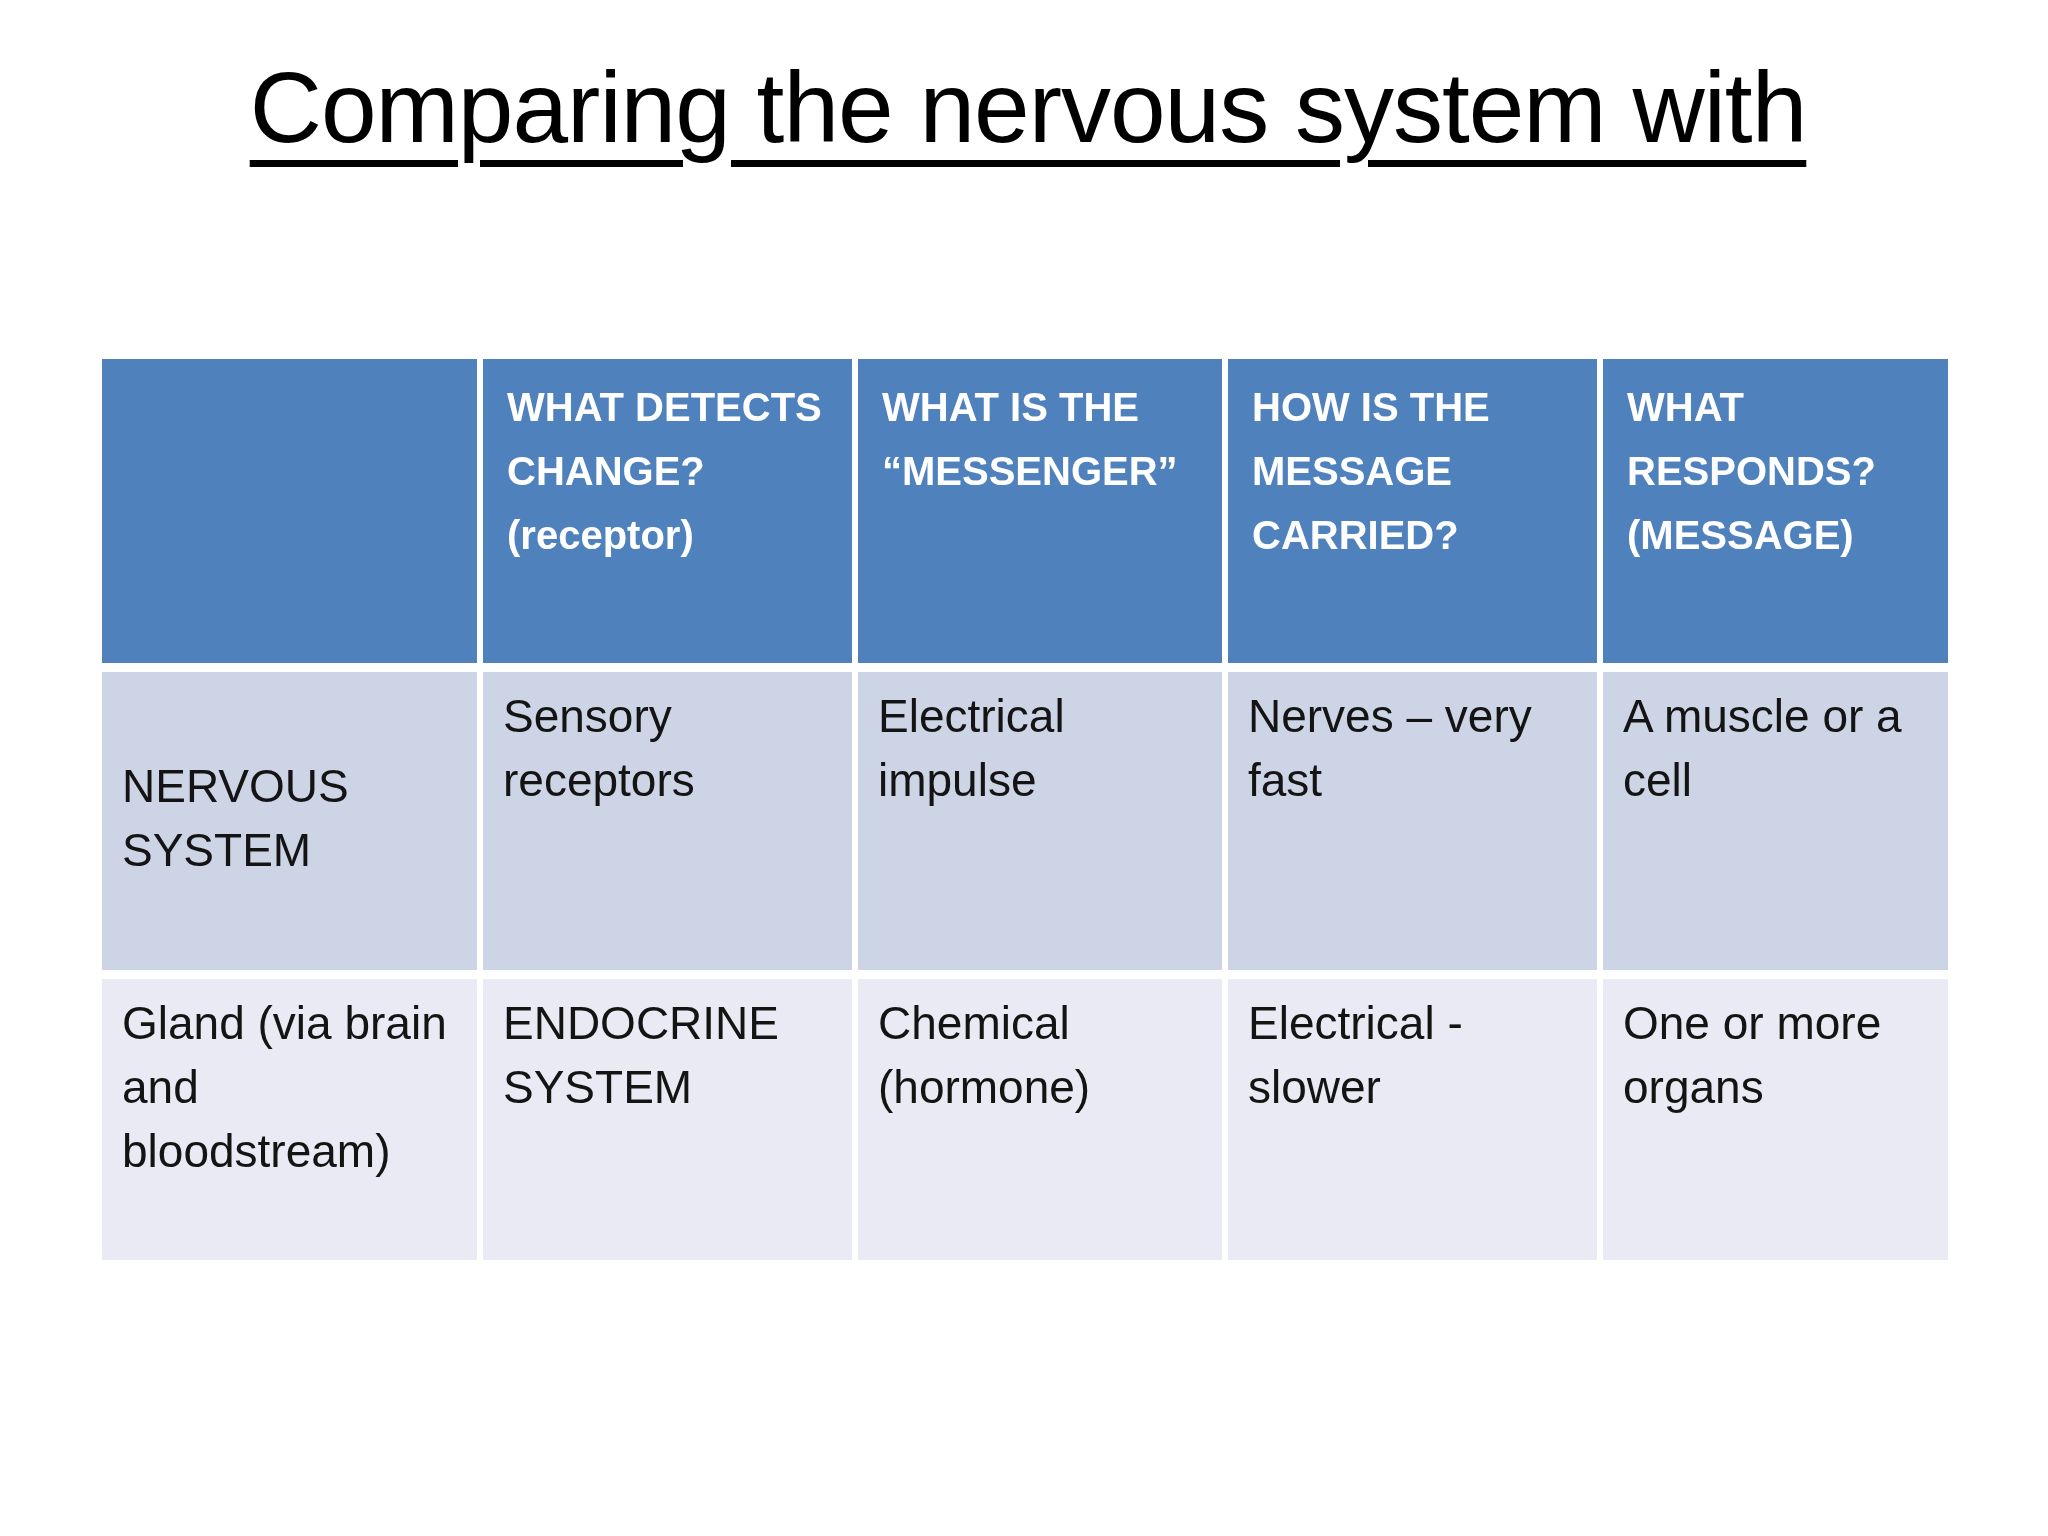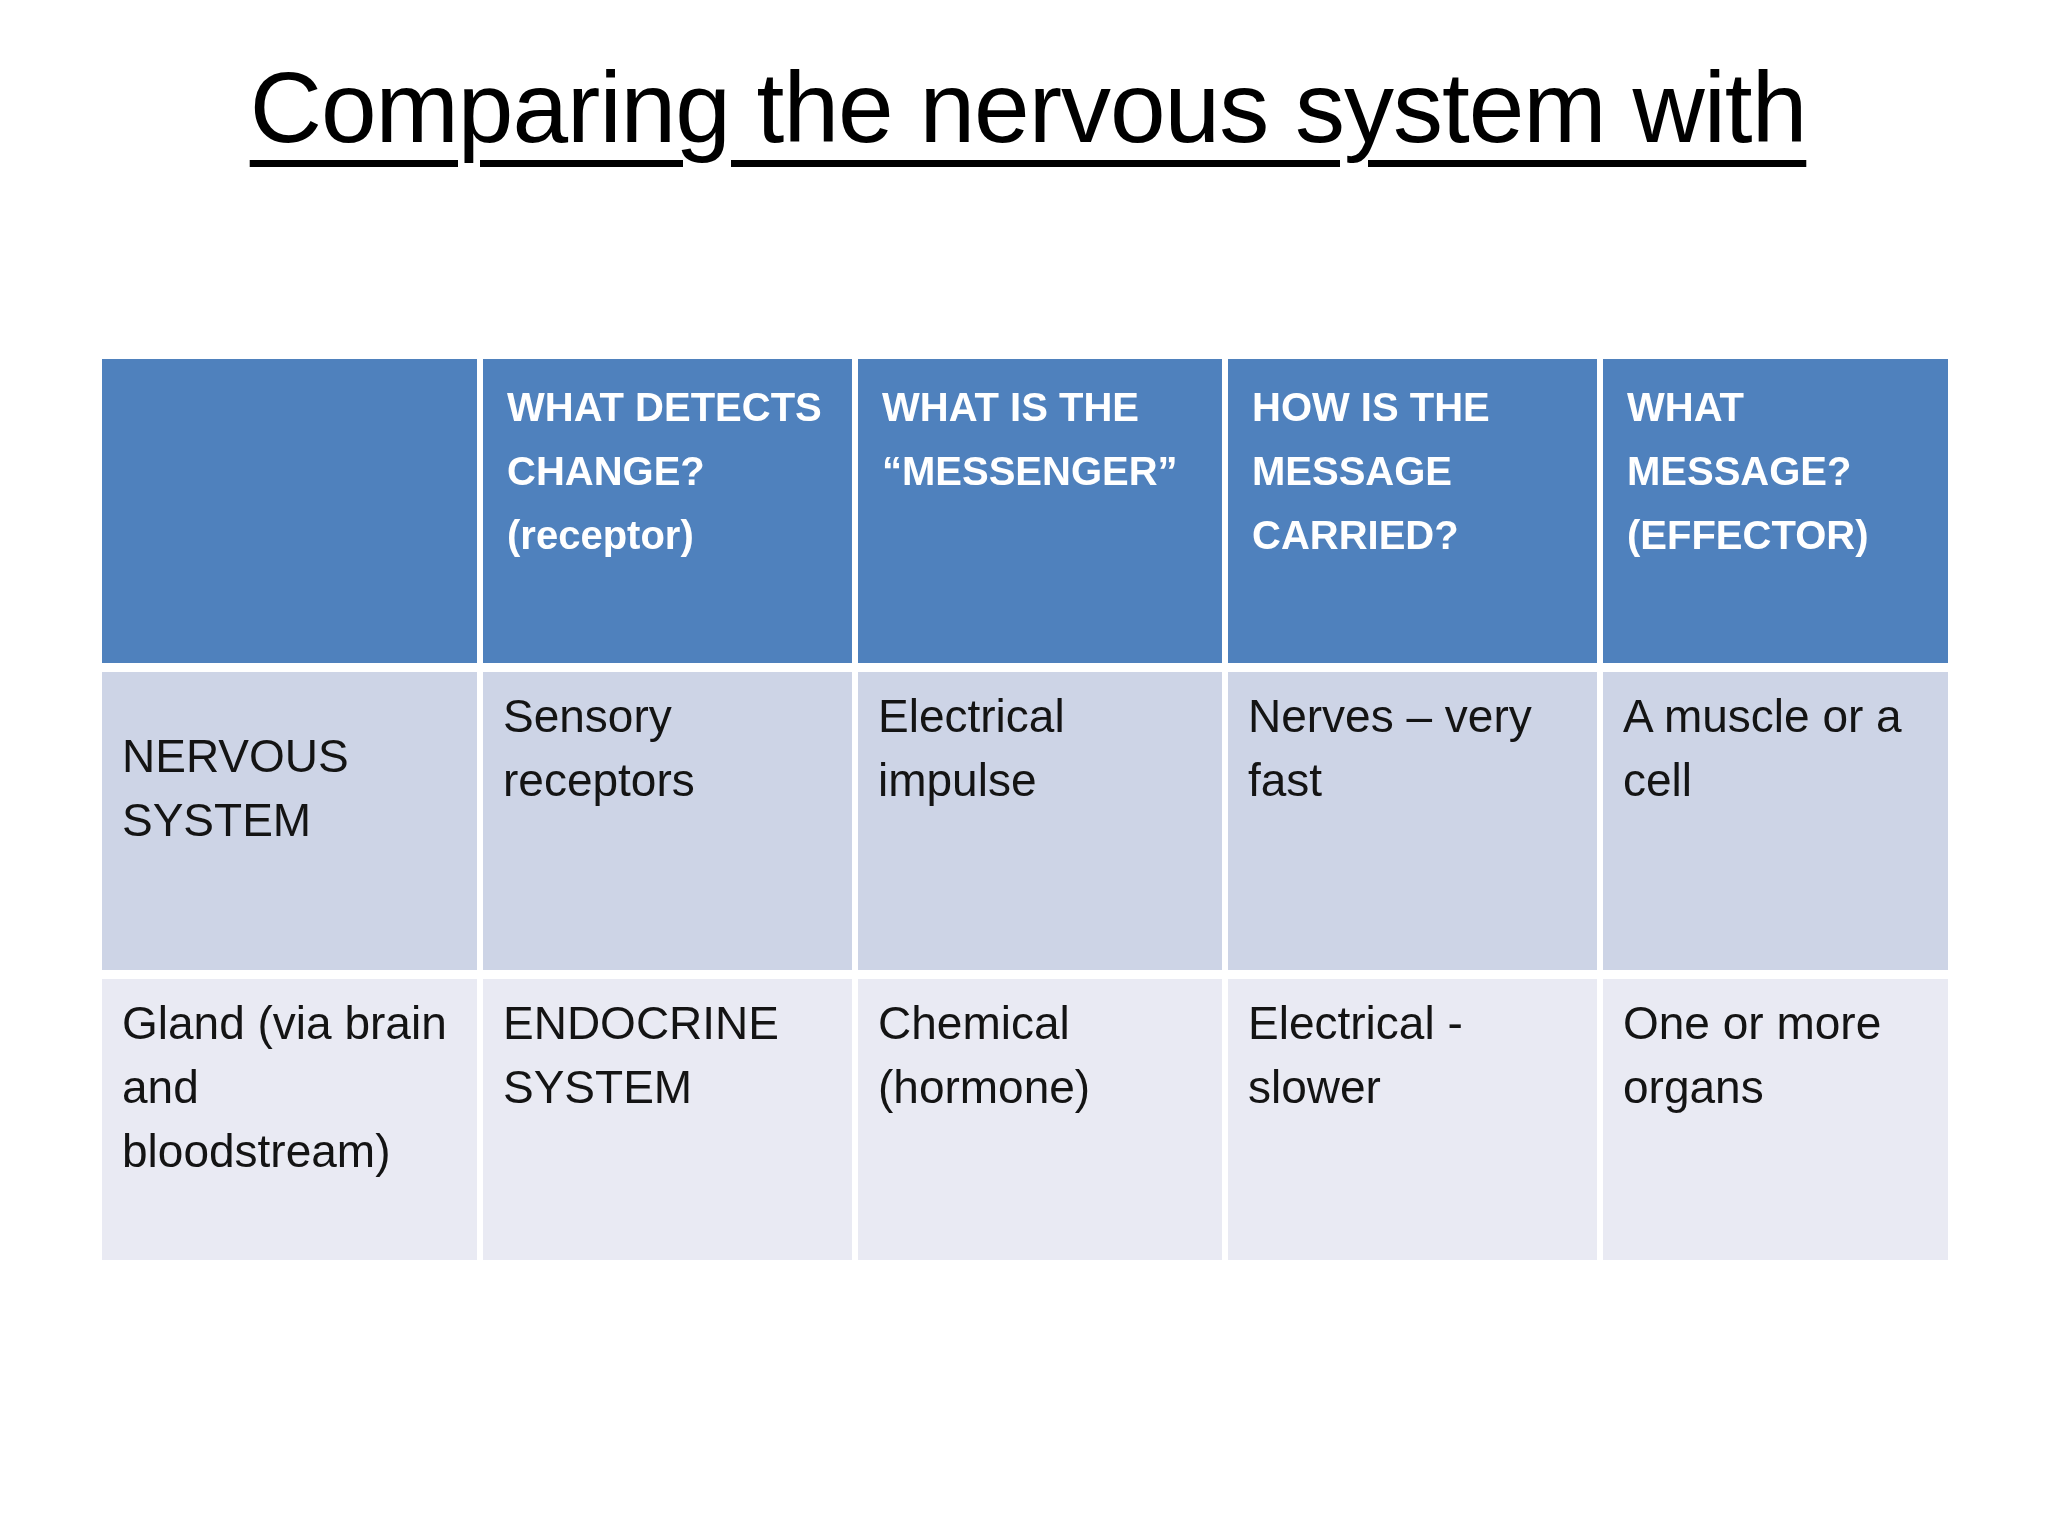--- a/index.html
+++ b/index.html
@@ -56,38 +56,38 @@
   .head {
     background: var(--header-bg, #4F81BD);
     color: var(--header-text, #ffffff);
     font-weight: bold;
     font-size: 40px;
     line-height: 64px;
     padding: 16px 22px 24px 24px;
   }
   .odd  { background: var(--row-odd-bg, #CDD4E6); }
   .even { background: var(--row-even-bg, #E9EAF3); }
-  .label-offset { padding-top: 52px; }
+  .label-offset { padding-top: 82px; }
 </style>
 </head>
 <body>
 
 <div class="slide">
 
   <h1 class="title">
     <span class="title-line">Comparing the nervous system with</span>
   </h1>
 
   <div class="grid">
 
     <div class="cell head"></div>
     <div class="cell head">WHAT DETECTS CHANGE? (receptor)</div>
     <div class="cell head">WHAT IS THE “MESSENGER”</div>
     <div class="cell head">HOW IS THE MESSAGE CARRIED?</div>
-    <div class="cell head">WHAT MESSAGE? (EFFECTOR)</div>
+    <div class="cell head">WHAT RESPONDS? (MESSAGE)</div>
 
     <div class="cell odd label-offset">NERVOUS SYSTEM</div>
     <div class="cell odd">Sensory receptors</div>
     <div class="cell odd">Electrical impulse</div>
     <div class="cell odd">Nerves – very fast</div>
     <div class="cell odd">A muscle or a cell</div>
 
     <div class="cell even">Gland (via brain and bloodstream)</div>
     <div class="cell even">ENDOCRINE SYSTEM</div>
     <div class="cell even">Chemical (hormone)</div>

